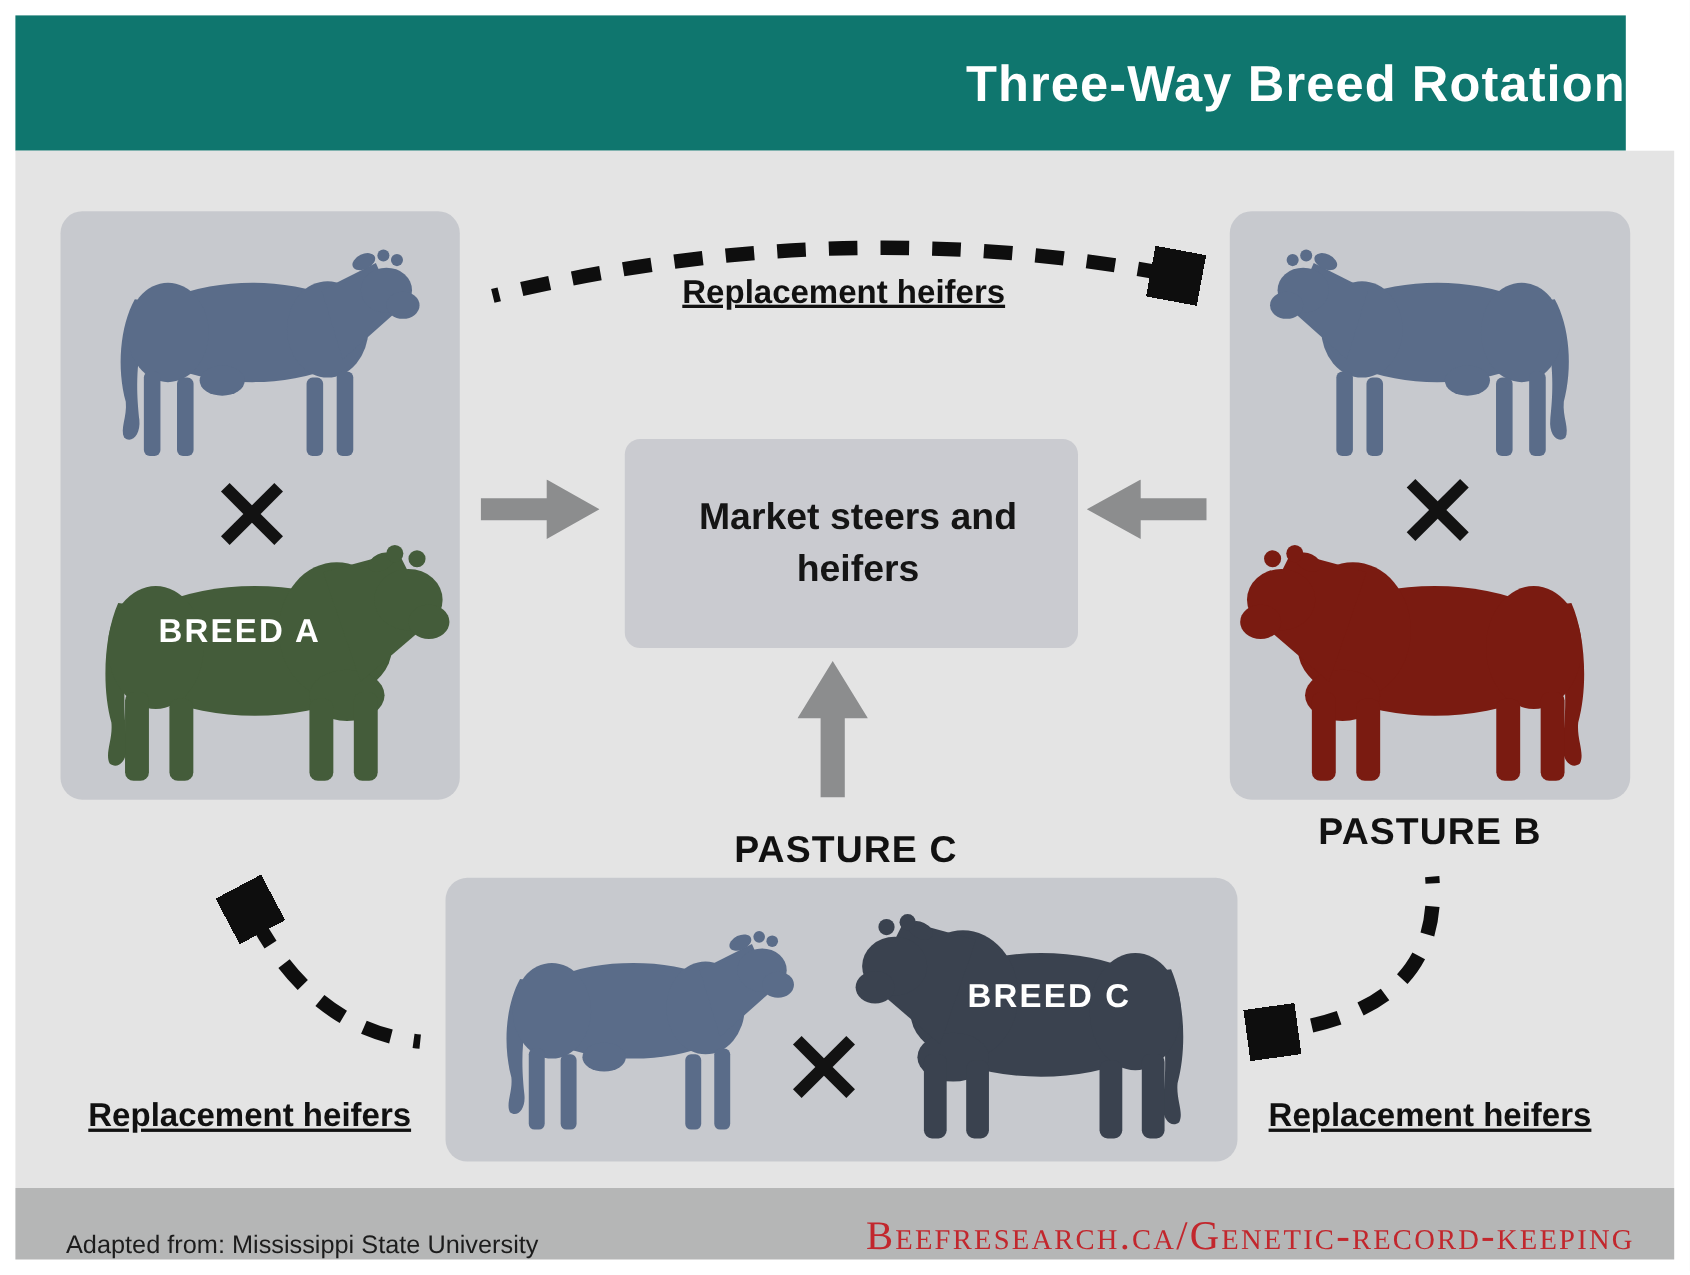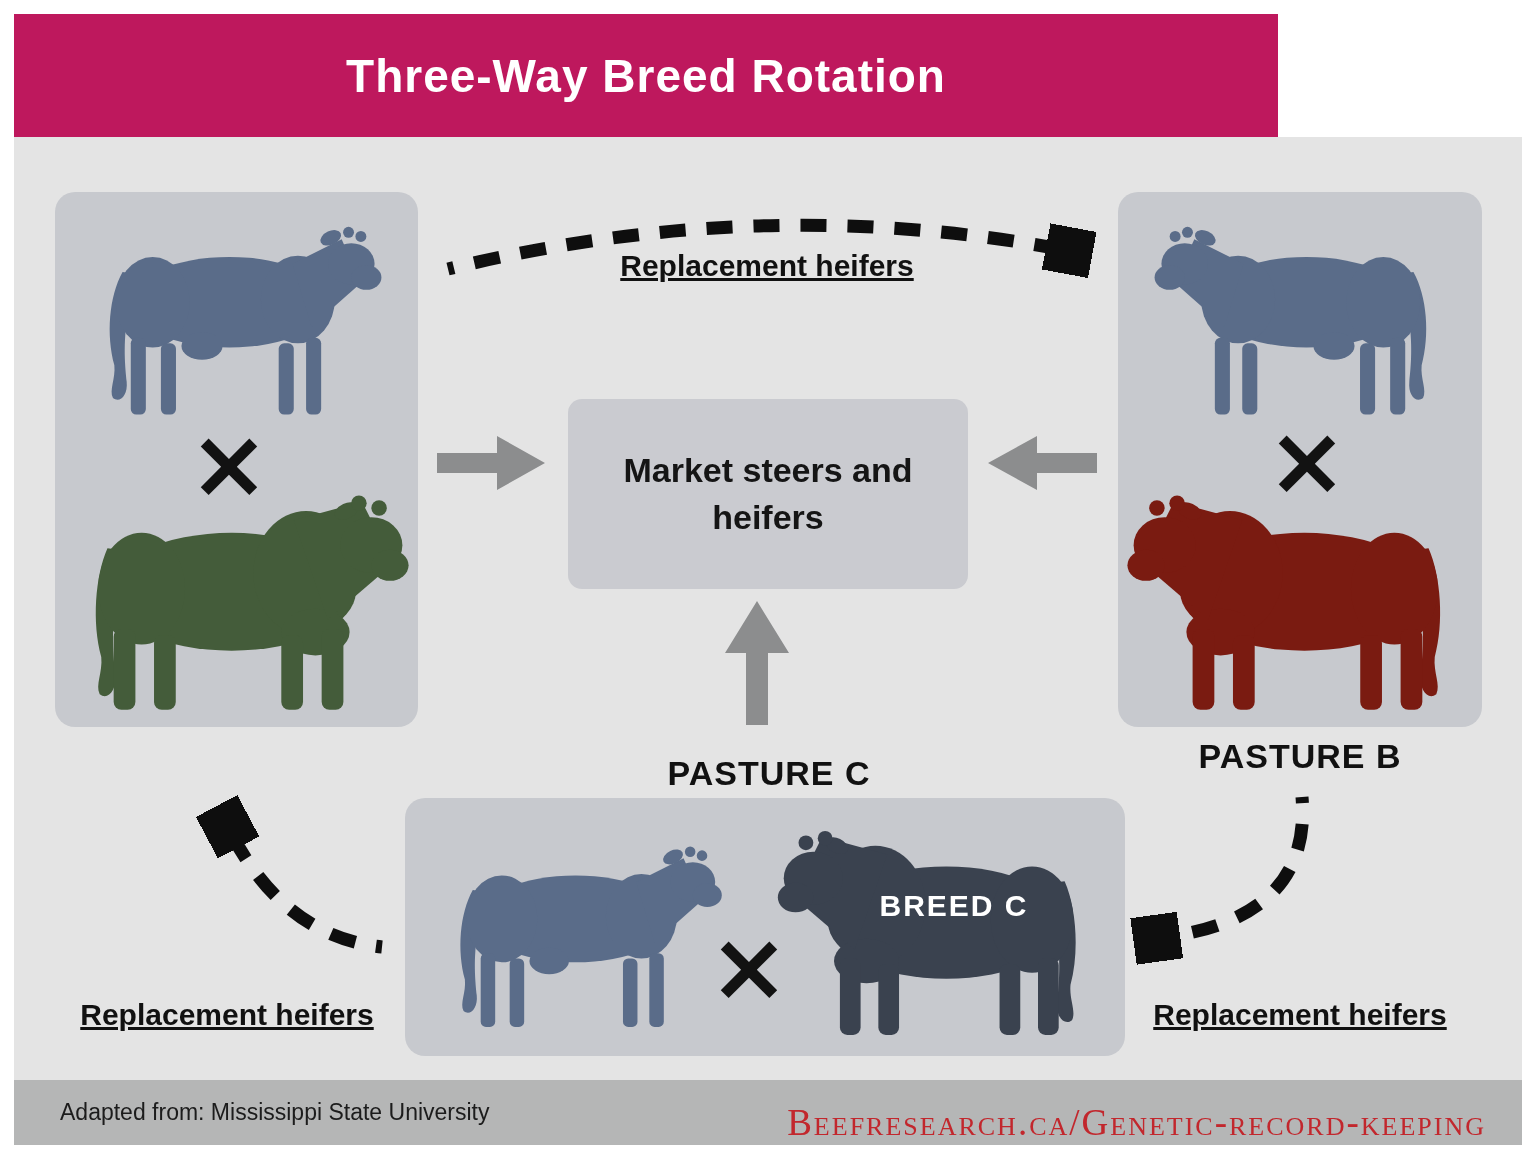--- a/index.html
+++ b/index.html
@@ -1,46 +1,46 @@
 <!DOCTYPE html>
 <html><head>
 <meta charset="utf-8">
 <style>
   html,body { margin:0; padding:0; background:#ffffff; }
   .frame {
     position:relative; width:1536px; height:1159px; background:#ffffff;
     font-family:"Liberation Sans", sans-serif; overflow:hidden;
   }
   .header {
-    position:absolute; left:14px; top:14px; width:1264px; height:123px;
-    background:#be185d; display:flex; align-items:center; justify-content:center;
+    position:absolute; left:14px; top:14px; width:1464px; height:123px;
+    background:#0f766e; display:flex; align-items:center; justify-content:flex-end;
   }
   .title { margin:0; color:#ffffff; font-size:46px; font-weight:700; letter-spacing:1px; }
   .main {
     position:absolute; left:14px; top:137px; width:1508px; height:943px;
     background:#e4e4e4;
   }
   .footer {
     position:absolute; left:14px; top:1080px; width:1508px; height:65px;
-    background:#b5b6b6; display:flex; align-items:center;
+    background:#b5b6b6; display:flex; align-items:flex-end;
     justify-content:space-between; padding:0 36px 0 46px; box-sizing:border-box;
   }
   .source { font-size:23px; color:#1c1c1c; font-weight:400; }
   .url {
     font-family:"Liberation Serif", serif; font-variant:small-caps;
     font-size:37px; letter-spacing:2px; color:#c2272d; font-weight:400;margin-top:20px;
   }
   .box { position:absolute; background:#c7c9ce; border-radius:20px; }
   .pa { left:41px; top:55px; width:363px; height:535px; }
   .pb { left:1104px; top:55px; width:364px; height:535px; }
   .pc { left:391px; top:661px; width:720px; height:258px; }
   .cbox {
     position:absolute; left:554px; top:262px; width:400px; height:190px;
     background:#cacbd0; border-radius:14px;
-    display:flex; flex-direction:column; justify-content:center; align-items:center;
+    display:flex; flex-direction:column; justify-content:center; align-items:center;padding-left:12px;
   }
   .cbox .line { font-size:34px; font-weight:700; color:#151515; line-height:47px; white-space:nowrap; }
   .animal { position:absolute; }
   .animal.blue  { fill:#5a6c89; }
   .animal.green { fill:#445c3a; }
   .animal.red   { fill:#7a1b11; }
   .animal.navy  { fill:#3a424f; }
   .flip { transform:scaleX(-1); }
   .cross {
     position:absolute; width:90px; height:90px; text-align:center;
@@ -128,20 +128,21 @@
     <section class="box pb"></section>
     <section class="box pc"></section>
 
     <svg class="animal blue" style="left:62px;top:78px" width="315" height="210" viewBox="0 0 230 150">
         <use href="#cow-shape"></use>
       </svg>
     <div class="cross" style="left:170px;top:282px">×</div>
     <svg class="animal green" style="left:50px;top:346px" width="357" height="233" viewBox="0 0 230 150">
         <use href="#bull-shape"></use>
       </svg>
+    <div class="blabel" style="left:54px;top:421px">BREED A</div>
 
     <svg class="animal blue flip" style="left:1131px;top:78px" width="315" height="210" viewBox="0 0 230 150">
         <use href="#cow-shape"></use>
       </svg>
     <div class="cross" style="left:1248px;top:279px">×</div>
     <svg class="animal red flip" style="left:1101px;top:346px" width="357" height="233" viewBox="0 0 230 150">
         <use href="#bull-shape"></use>
       </svg>
 
     <svg class="animal blue" style="left:414px;top:698px" width="303" height="202" viewBox="0 0 230 150">

